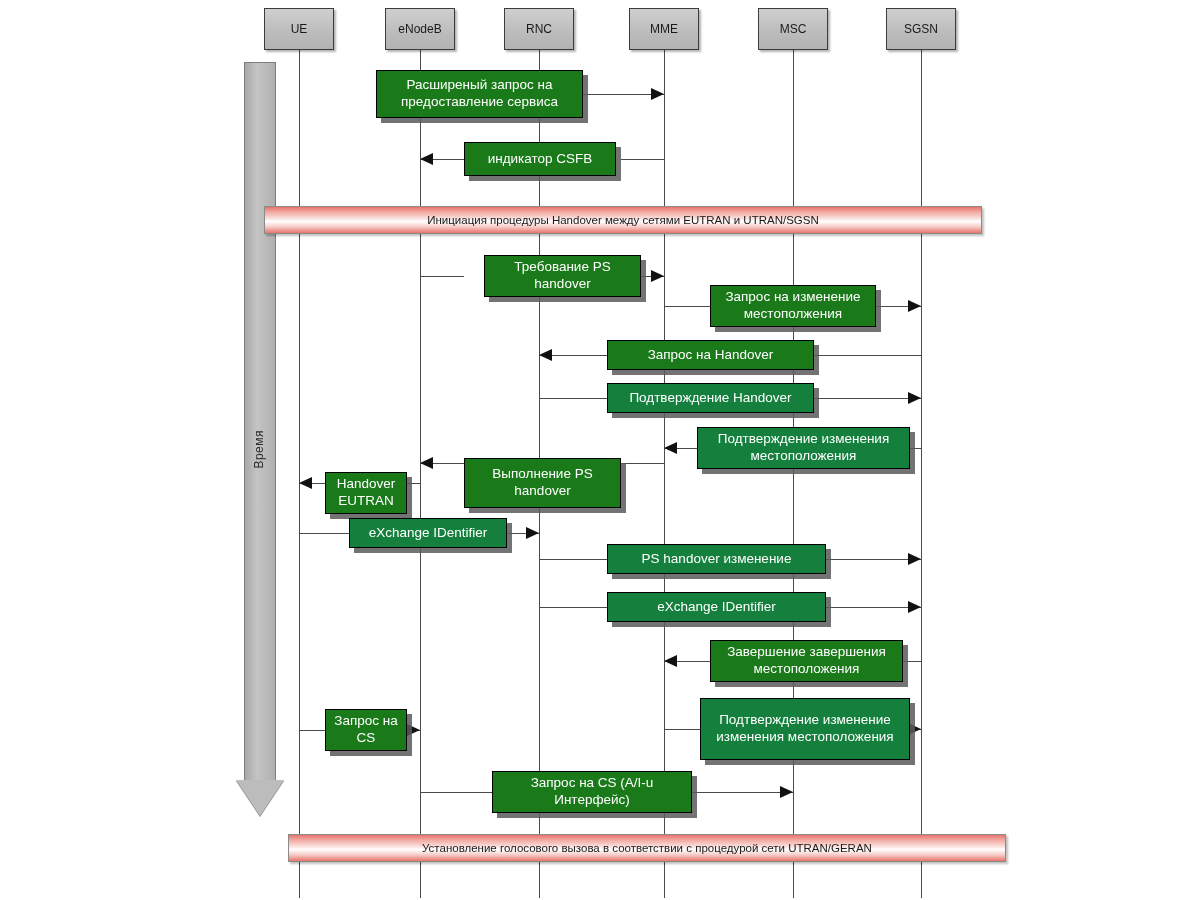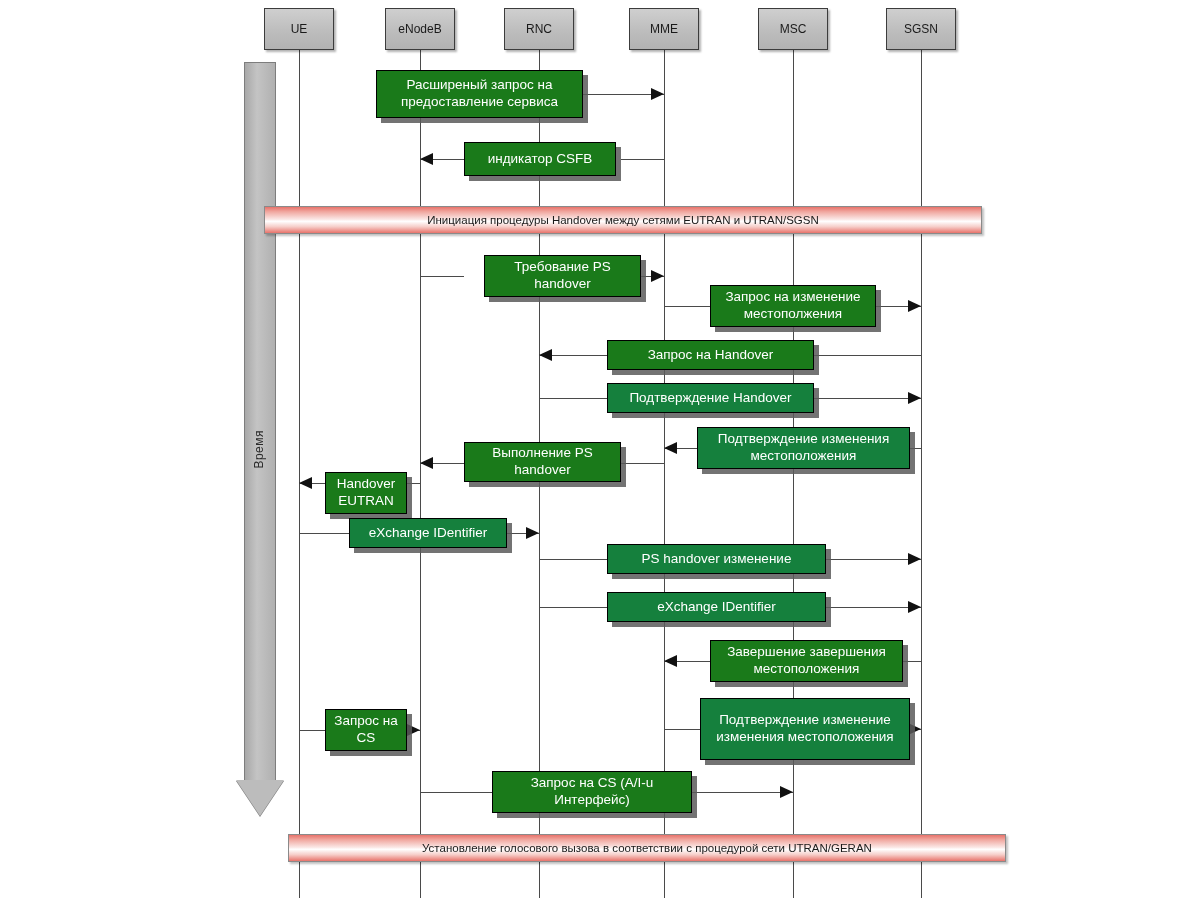--- a/index.html
+++ b/index.html
@@ -233,21 +233,21 @@
       </div>
       <div class="msg green" style="left: 607px; top: 340px; width: 207px; height: 30px;">
         <span>Запрос на Handover</span>
       </div>
       <div class="msg blue" style="left: 607px; top: 383px; width: 207px; height: 30px;">
         <span>Подтверждение Handover</span>
       </div>
       <div class="msg blue" style="left: 697px; top: 427px; width: 213px; height: 42px;">
         <span>Подтверждение изменения местоположения</span>
       </div>
-      <div class="msg green" style="left: 464px; top: 442px; width: 157px; height: 40px;">
+      <div class="msg green" style="left: 464px; top: 458px; width: 157px; height: 50px;">
         <span>Выполнение PS handover</span>
       </div>
       <div class="msg green" style="left: 325px; top: 472px; width: 82px; height: 42px;">
         <span>Handover EUTRAN</span>
       </div>
       <div class="msg blue" style="left: 349px; top: 518px; width: 158px; height: 30px;">
         <span>eXchange IDentifier</span>
       </div>
       <div class="msg blue" style="left: 607px; top: 544px; width: 219px; height: 30px;">
         <span>PS handover изменение</span>

